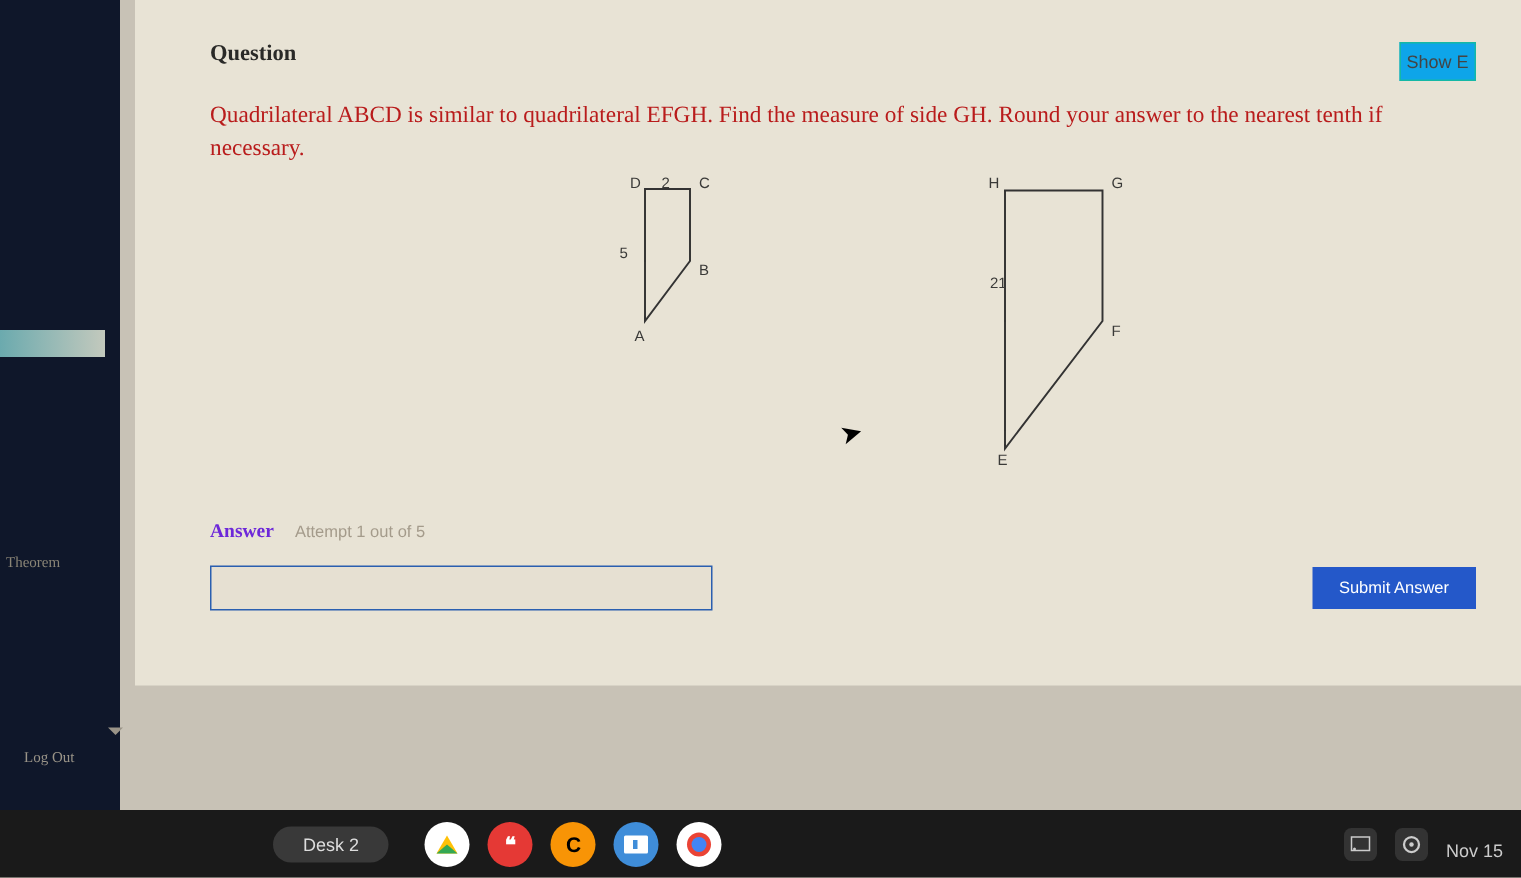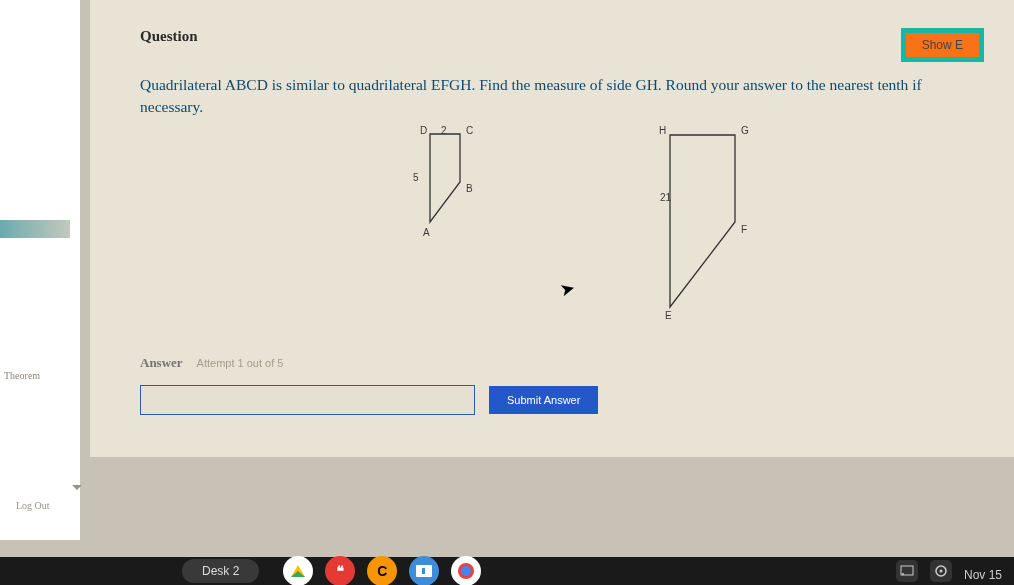--- a/index.html
+++ b/index.html
@@ -1,37 +1,37 @@
 <!DOCTYPE html>
 <html><head>
   <meta charset="utf-8">
   <style>
     * { box-sizing: border-box; margin: 0; padding: 0; }
     body { font-family: Georgia, 'Times New Roman', serif; background: #c8c2b6; width: 1014px; height: 585px; overflow: hidden; position: relative; }
-    .sidebar-left { position: absolute; left: 0; top: 0; width: 80px; height: 540px; background: #ffffff; }
+    .sidebar-left { position: absolute; left: 0; top: 0; width: 80px; height: 540px; background: #0f172a; }
     .sidebar-block { position: absolute; left: 0; width: 70px; height: 18px; }
     .sb1 { top: 220px; background: linear-gradient(to right, #6baaae, #c3c9bd); }
     .sb2 { top: 370px; background: transparent; color:#8a8576; font-size:10px; padding-left:4px; }
     .sb3 { top: 500px; background: transparent; color:#9a9488; font-size:10px; padding-left:4px;margin-left:12px; }
     .sb3::after { content:""; position:absolute; left:60px; top:-15px; border:5px solid transparent; border-top-color:#9a9488; }
     .main-panel { position: absolute; left: 90px; top: 0; right: 0; height: 457px; background: #e8e3d5; padding: 28px 30px 0 50px; }
     .header-row { display:flex; justify-content:space-between; align-items:flex-start; margin-bottom: 12px; }
     .q-title { font-weight: bold; font-size: 15px; color: #2a2a28; }
-    .show-btn { border: 5px solid #14b8a6; padding: 5px 16px; font-size: 12px; font-family: Arial, sans-serif; background: #f97316; color:#444; cursor:pointer; }
-    .prompt { font-size: 15.5px; color: #0c4a6e; margin-bottom: 10px; line-height:1.4; }
+    .show-btn { border: 1px solid #14b8a6; padding: 5px 4px; font-size: 12px; font-family: Arial, sans-serif; background: #0ea5e9; color:#444; cursor:pointer; }
+    .prompt { font-size: 15.5px; color: #b91c1c; margin-bottom: 10px; line-height:1.4; }
     .figures { position: relative; height: 210px; }
     .fig-label { position: absolute; font-size: 10px; font-family: Arial, sans-serif; color:#3a3a38; }
     .answer-row { margin-top: 16px; }
-    .answer-label { font-weight: bold; font-size: 13px; color: #737373; font-family: Georgia, serif; }
+    .answer-label { font-weight: bold; font-size: 13px; color: #6d28d9; font-family: Georgia, serif; }
     .attempt { font-size: 11px; color: #a49b8b; margin-left:10px; font-family: Arial, sans-serif; }
-    .input-row { display:flex; margin-top: 14px; gap:14px; align-items:center; }
+    .input-row { display:flex; margin-top: 14px; gap:14px; align-items:center;justify-content:space-between; }
     .ans-input { width: 335px; height: 30px; border: 1px solid #2a5fb0; padding: 4px 6px; font-size: 13px; background: #e6e0d2; }
     .submit-btn { background: #2458c9; color: #fff; border: none; padding: 8px 18px; font-size: 11px; font-family: Arial, sans-serif; cursor:pointer; }
     
-    .taskbar { position: absolute; bottom:0; left:0; right:0; height:28px; background:#1a1a1a; display:flex; align-items:center; padding:0 12px; }
+    .taskbar { position: absolute; bottom:0; left:0; right:0; height:45px; background:#1a1a1a; display:flex; align-items:center; padding:0 12px; }
     .desk-pill { background:#393939; color:#ddd; border-radius:16px; padding:5px 20px; font-size:12px; font-family:Arial,sans-serif; margin-left:170px; margin-right:18px; }
     .circ { width:30px; height:30px; border-radius:50%; margin:0 6px; display:flex; align-items:center; justify-content:center; font-size:14px; font-weight:bold; font-family:Arial,sans-serif; }
     .drive { background:#fff; }
     .drive-tri { width:0; height:0; border-left:7px solid transparent; border-right:7px solid transparent; border-bottom:12px solid #ffc107; position:relative; }
     .drive-tri::after { content:""; position:absolute; left:-7px; top:6px; border-left:7px solid transparent; border-right:7px solid transparent; border-bottom:6px solid #34a853; }
     .red { background:#e53935; color:#fff; }
     .orange { background:#f89406; color:#000; }
     .lblue { background:#3f8dd9; }
     .chrome { background:#fff; position:relative; }
     .chrome::before { content:""; position:absolute; width:10px; height:10px; border-radius:50%; background:#4285f4; top:10px; left:10px; box-shadow:0 0 0 3px #ea4335; }

